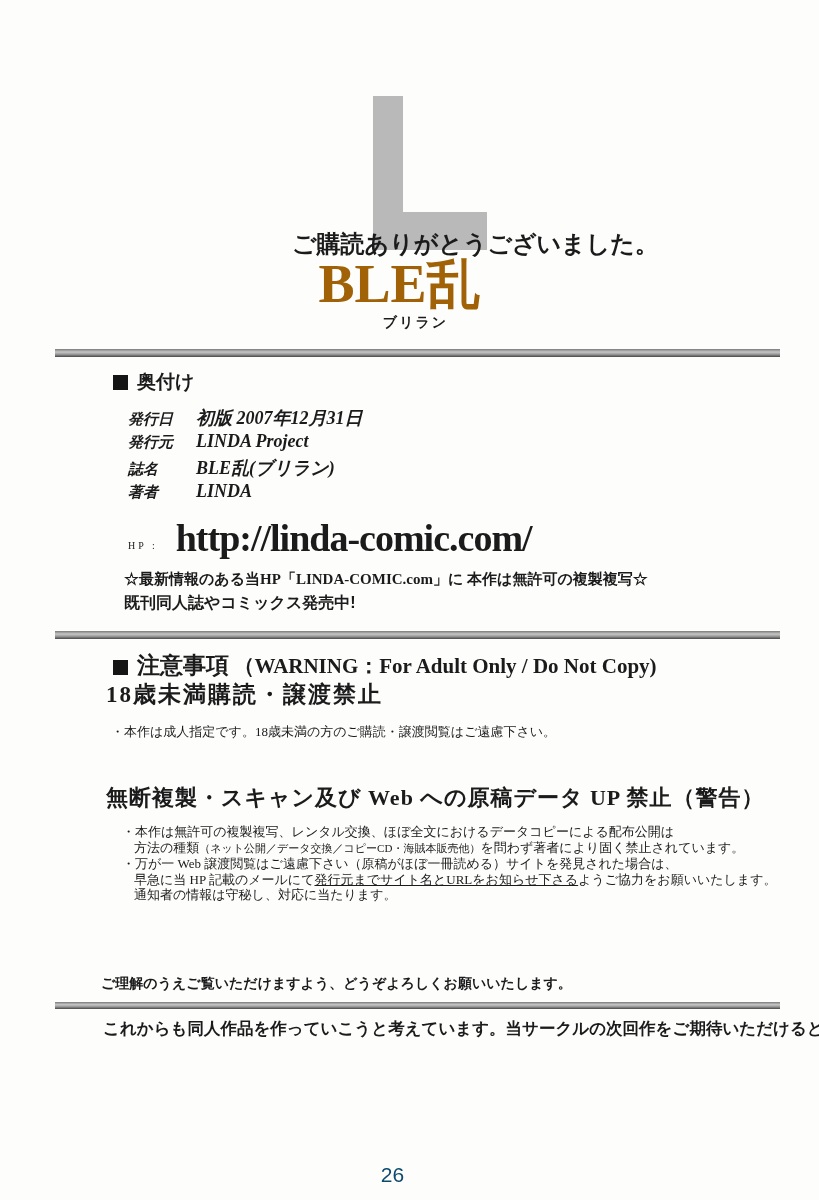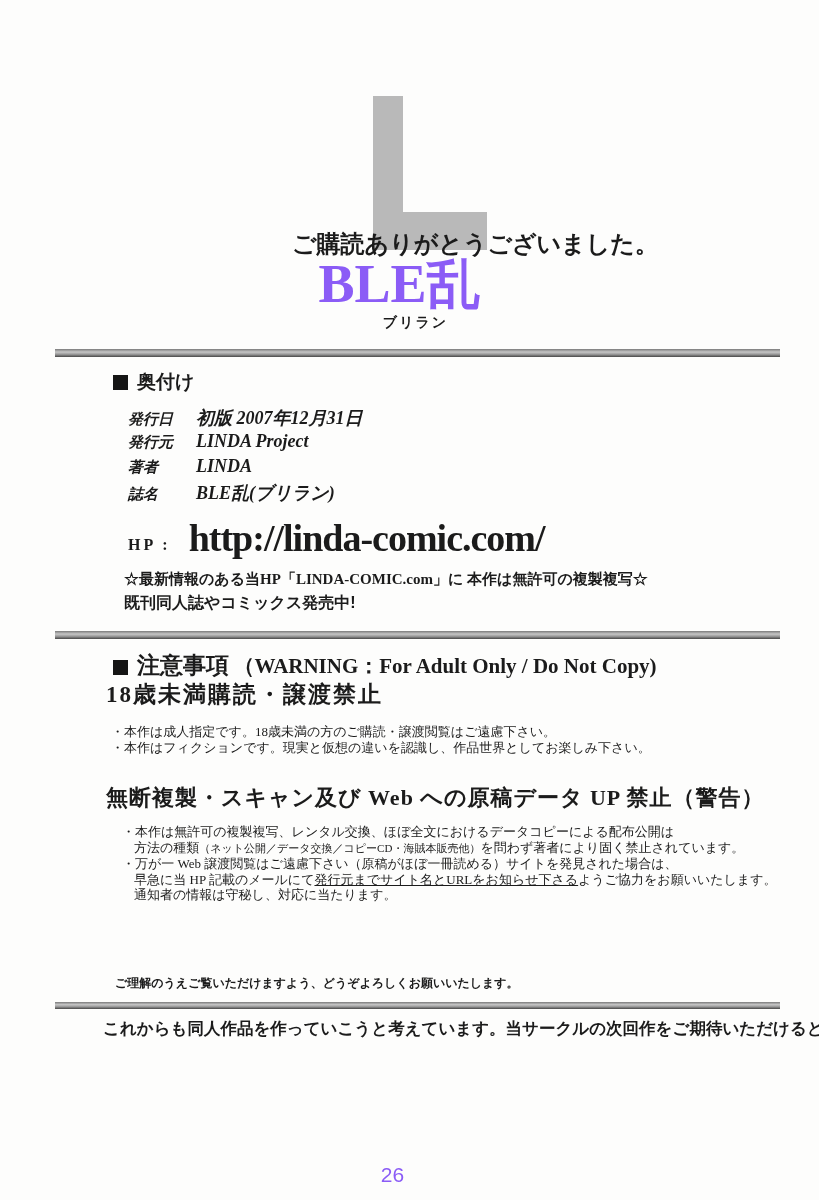--- a/index.html
+++ b/index.html
@@ -11,57 +11,57 @@
   
   .l-vert{position:absolute;left:373px;top:96px;width:30px;height:154px;background:#b9b9b9;}
   .l-horiz{position:absolute;left:373px;top:212px;width:114px;height:38px;background:#b9b9b9;}
   .thanks{
     position:absolute;left:292px;top:180px;font-size:24px;font-weight:bold;
     font-family:"Liberation Sans",sans-serif;z-index:2;margin-top:48px;
   }
   .title-wrap{position:absolute;left:0;top:256px;width:799px;text-align:center;z-index:2;}
   .title{
     font-family:"Liberation Serif",serif;font-weight:bold;font-size:54px;line-height:1.05;
-    letter-spacing:0px;color:#8b5cf6;
+    letter-spacing:0px;color:#a16207;
   }
   .furigana{font-size:14px;font-weight:bold;margin-top:1px;padding-left:32px;letter-spacing:2px;}
   .bar{
     position:absolute;left:55px;width:725px;height:8px;
     background:linear-gradient(to bottom,#7a7a7a 0%,#c6c6c6 38%,#9a9a9a 66%,#474747 100%);
   }
   .bar1{top:349px;}.bar2{top:631px;}.bar3{top:1002px;height:7px;}
   .sq{display:inline-block;width:15px;height:15px;background:#151515;margin-right:9px;vertical-align:-2px;}
   .sec-head{position:absolute;left:113px;top:369px;font-size:19px;font-weight:bold;}
   .c-rows{position:absolute;left:128px;top:406px;font-style:italic;}
   .c-row{display:flex;align-items:baseline;height:25px;}
   .c-label{width:68px;font-size:15px;font-weight:bold;flex:none;}
   .c-value{font-size:18px;font-weight:bold;font-family:"Liberation Serif",serif;white-space:nowrap;}
   .hp-row{position:absolute;left:128px;top:516px;display:flex;align-items:center;}
-  .hp-label{font-size:16px;font-family:"Liberation Serif",serif;letter-spacing:3px;margin-right:18px;margin-top:14px;font-weight:bold;}
+  .hp-label{font-size:10px;font-family:"Liberation Serif",serif;letter-spacing:3px;margin-right:18px;margin-top:14px;}
   .hp-url{font-size:38px;font-weight:bold;font-family:"Liberation Serif",serif;letter-spacing:-1px;white-space:nowrap;}
   .promo1{position:absolute;left:124px;top:570px;font-size:15px;font-weight:bold;font-family:"Liberation Serif",serif;white-space:nowrap;}
   .promo2{position:absolute;left:124px;top:593px;font-size:16px;font-weight:bold;white-space:nowrap;}
   .warn-head{position:absolute;left:113px;top:650px;white-space:nowrap;}
   .warn-head-jp{font-size:23px;font-weight:bold;font-family:"Liberation Serif",serif;}
   .warn-head-en{font-size:21px;font-weight:bold;font-family:"Liberation Serif",serif;letter-spacing:0px;}
   .age{position:absolute;left:106px;top:679px;font-size:23px;font-weight:bold;
        font-family:"Liberation Serif",serif;letter-spacing:2px;white-space:nowrap;}
   .notices{position:absolute;left:111px;top:724px;font-size:13px;line-height:15.8px;
        font-family:"Liberation Serif",serif;white-space:nowrap;}
   .copy-head{position:absolute;left:106px;top:783px;font-size:22px;font-weight:bold;
        font-family:"Liberation Serif",serif;letter-spacing:1px;white-space:nowrap;}
   .copy-notices{position:absolute;left:122px;top:824px;font-size:13px;line-height:15.6px;
        font-family:"Liberation Serif",serif;white-space:nowrap;}
   .cont{padding-left:12px;}
   .seg-small{font-size:11px;}
   .seg-under{text-decoration:underline;}
-  .appeal{position:absolute;left:115px;top:975px;font-size:12px;font-weight:bold;
+  .appeal{position:absolute;left:101px;top:975px;font-size:14px;font-weight:bold;
        font-family:Liberation Mono, monospace;white-space:nowrap;}
   .closing{position:absolute;left:103px;top:1018px;font-size:16.5px;font-weight:bold;white-space:nowrap;}
-  .pageno{position:absolute;left:0;top:1163px;width:785px;text-align:center;font-size:21px;color:#8b5cf6;}
+  .pageno{position:absolute;left:0;top:1163px;width:785px;text-align:center;font-size:21px;color:#0c4a6e;}
 </style>
 </head>
 <body>
 
 <div class="page">
 
   <div>
     <div class="l-vert"></div>
     <div class="l-horiz"></div>
   </div>
@@ -82,26 +82,26 @@
   <div class="c-rows">
     <div class="c-row">
       <span class="c-label">発行日</span>
       <span class="c-value">初版 2007年12月31日</span>
     </div>
     <div class="c-row">
       <span class="c-label">発行元</span>
       <span class="c-value">LINDA Project</span>
     </div>
     <div class="c-row">
+      <span class="c-label">誌名</span>
+      <span class="c-value">BLE乱(ブリラン)</span>
+    </div>
+    <div class="c-row">
       <span class="c-label">著者</span>
       <span class="c-value">LINDA</span>
-    </div>
-    <div class="c-row">
-      <span class="c-label">誌名</span>
-      <span class="c-value">BLE乱(ブリラン)</span>
     </div>
   </div>
 
   <div class="hp-row">
     <span class="hp-label">HP :</span>
     <span class="hp-url">http://linda-comic.com/</span>
   </div>
 
   <div class="promo1">☆最新情報のある当HP「LINDA-COMIC.com」に 本作は無許可の複製複写☆</div>
   <div class="promo2">既刊同人誌やコミックス発売中!</div>
@@ -110,21 +110,20 @@
 
   <div class="warn-head">
     <span class="sq"></span><span class="warn-head-jp">注意事項</span>
     <span class="warn-head-en">（WARNING：For Adult Only / Do Not Copy)</span>
   </div>
 
   <div class="age">18歳未満購読・譲渡禁止</div>
 
   <div class="notices">
     <div>・本作は成人指定です。18歳未満の方のご購読・譲渡閲覧はご遠慮下さい。</div>
-    <div>・本作はフィクションです。現実と仮想の違いを認識し、作品世界としてお楽しみ下さい。</div>
   </div>
 
   <div class="copy-head">無断複製・スキャン及び Web への原稿データ UP 禁止（警告）</div>
 
   <div class="copy-notices">
     <div>
       <span>・本作は無許可の複製複写、レンタル交換、ほぼ全文におけるデータコピーによる配布公開は</span>
     </div>
     <div class="cont">
       <span>方法の種類</span><span class="seg-small">（ネット公開／データ交換／コピーCD・海賊本販売他）</span><span>を問わず著者により固く禁止されています。</span>

